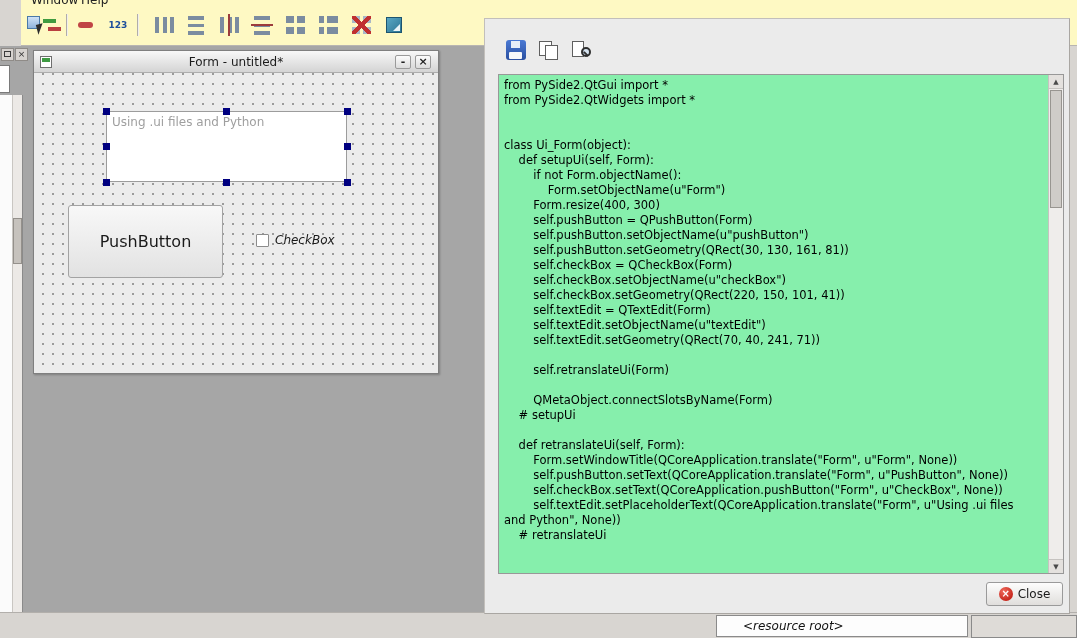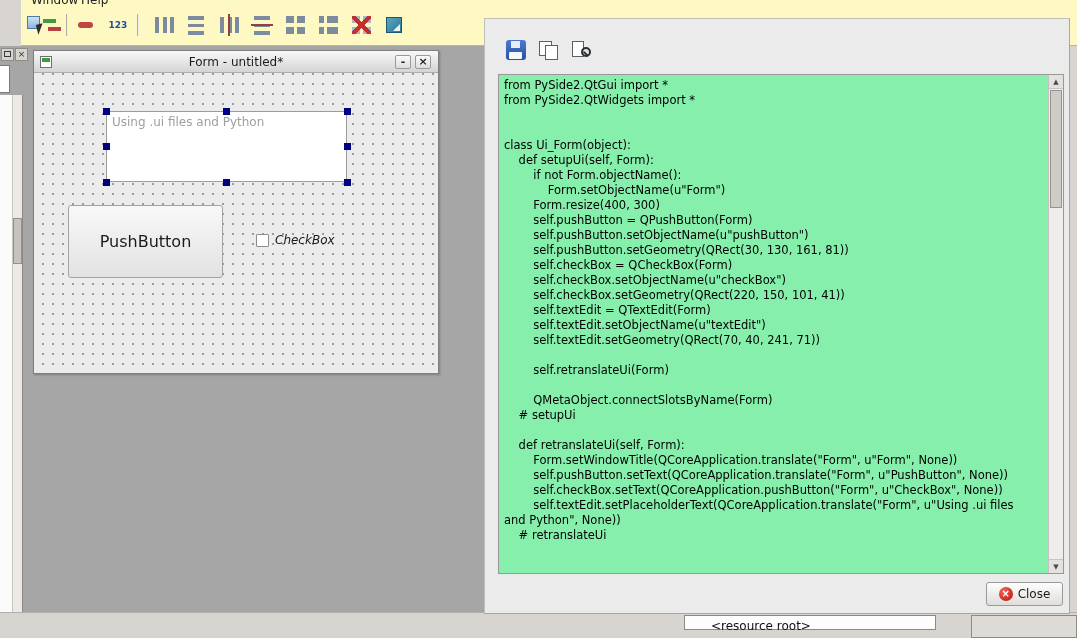--- a/index.html
+++ b/index.html
@@ -95,21 +95,21 @@
   .code-line { white-space:pre; min-height:15px; line-height:15px; font-size:11.5px; color:#000; font-family:"DejaVu Sans","Liberation Sans",sans-serif; }
   #vscroll { position:absolute; right:0; top:0; width:15px; height:100%; background:#efedeb; border-left:1px solid #c6c3c0; }
   .sb-arrow { position:absolute; left:0; width:14px; height:14px; text-align:center; line-height:14px; font-size:7px; color:#4a4a4a; background:#e4e1de; }
   #sb-up { top:0; border-bottom:1px solid #c6c3c0; }
   #sb-down { bottom:0; border-top:1px solid #c6c3c0; }
   #sb-thumb { position:absolute; left:1px; top:15px; width:12px; height:118px; background:#cfccc8; border:1px solid #989590; }
   #close-btn { position:absolute; left:501px; top:563px; width:77px; height:24px; background:linear-gradient(#fdfdfd,#e0dedc); border:1px solid #9a9a9a; border-radius:3px; display:flex; align-items:center; justify-content:center; gap:5px; font-size:12px; color:#1a1a1a; cursor:default; }
   #close-ico { width:14px; height:14px; border-radius:50%; background:radial-gradient(circle at 35% 30%,#ef6a5c,#c8281e 70%); color:#fff; font-size:10px; font-weight:bold; line-height:14px; text-align:center; }
 
   
-  #resource-panel { left:684px; top:615px; width:252px; height:15px; background:#fdfdfd; border:1px solid #8a8a8a; }
+  #resource-panel { left:716px; top:615px; width:252px; height:22px; background:#fdfdfd; border:1px solid #8a8a8a;font-style:italic; }
   #resource-root { position:absolute; left:26px; top:3px; font-size:12px; color:#111; }
   #bottom-right-panel { left:971px; top:615px; width:106px; height:23px; background:#dedbd7; border:1px solid #8a8a8a; }
 </style>
 </head>
 <body>
 
 <div id="screen">
 
   <div id="top-chrome" class="abs">
     <div id="menubar">

